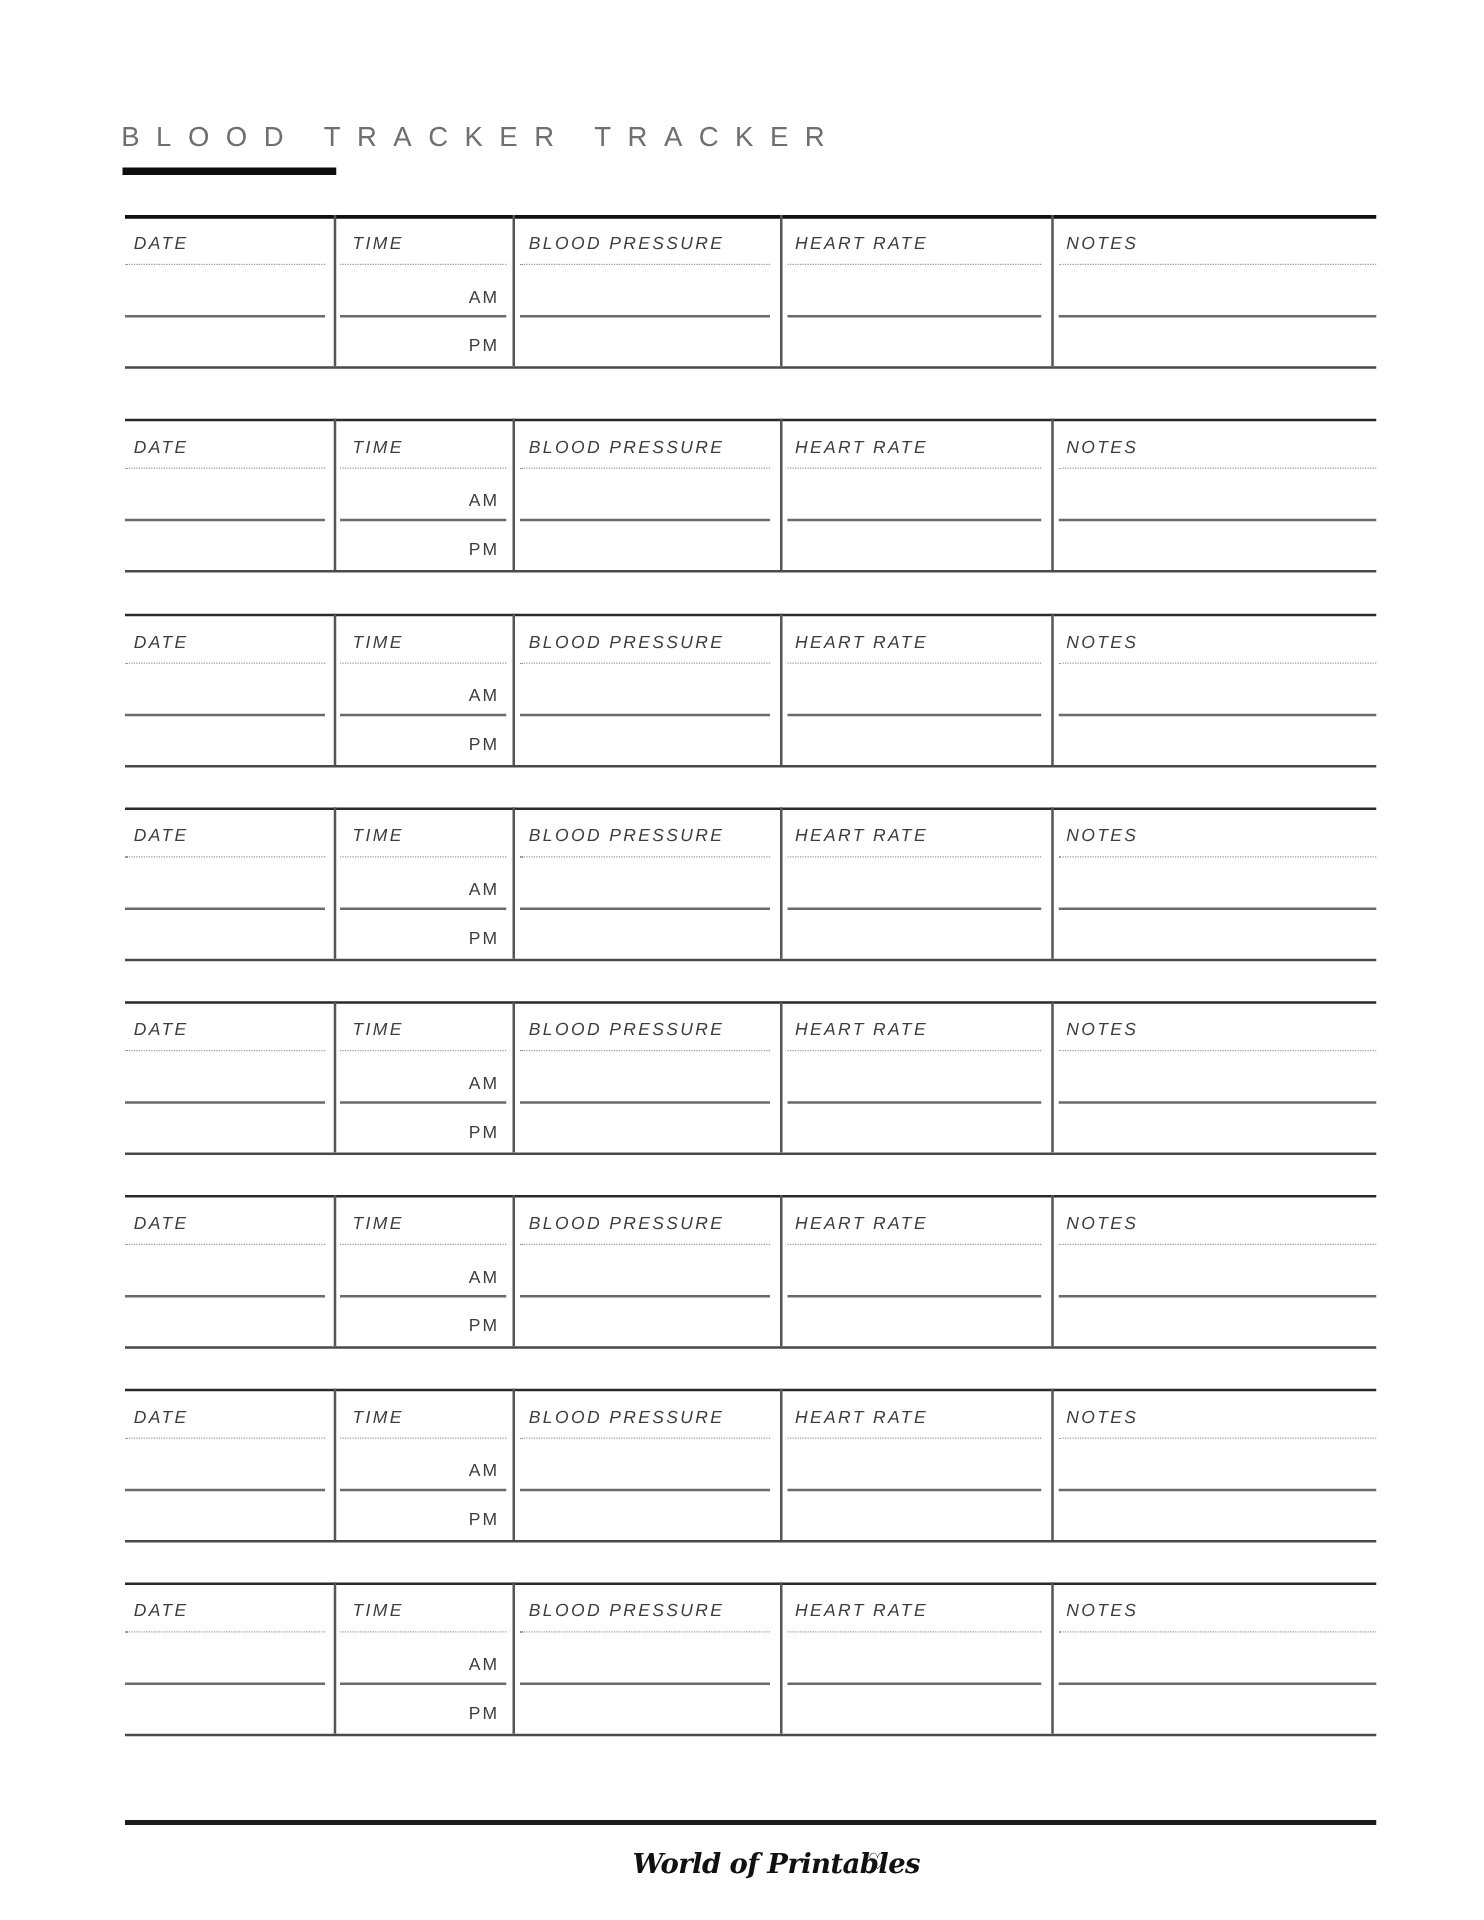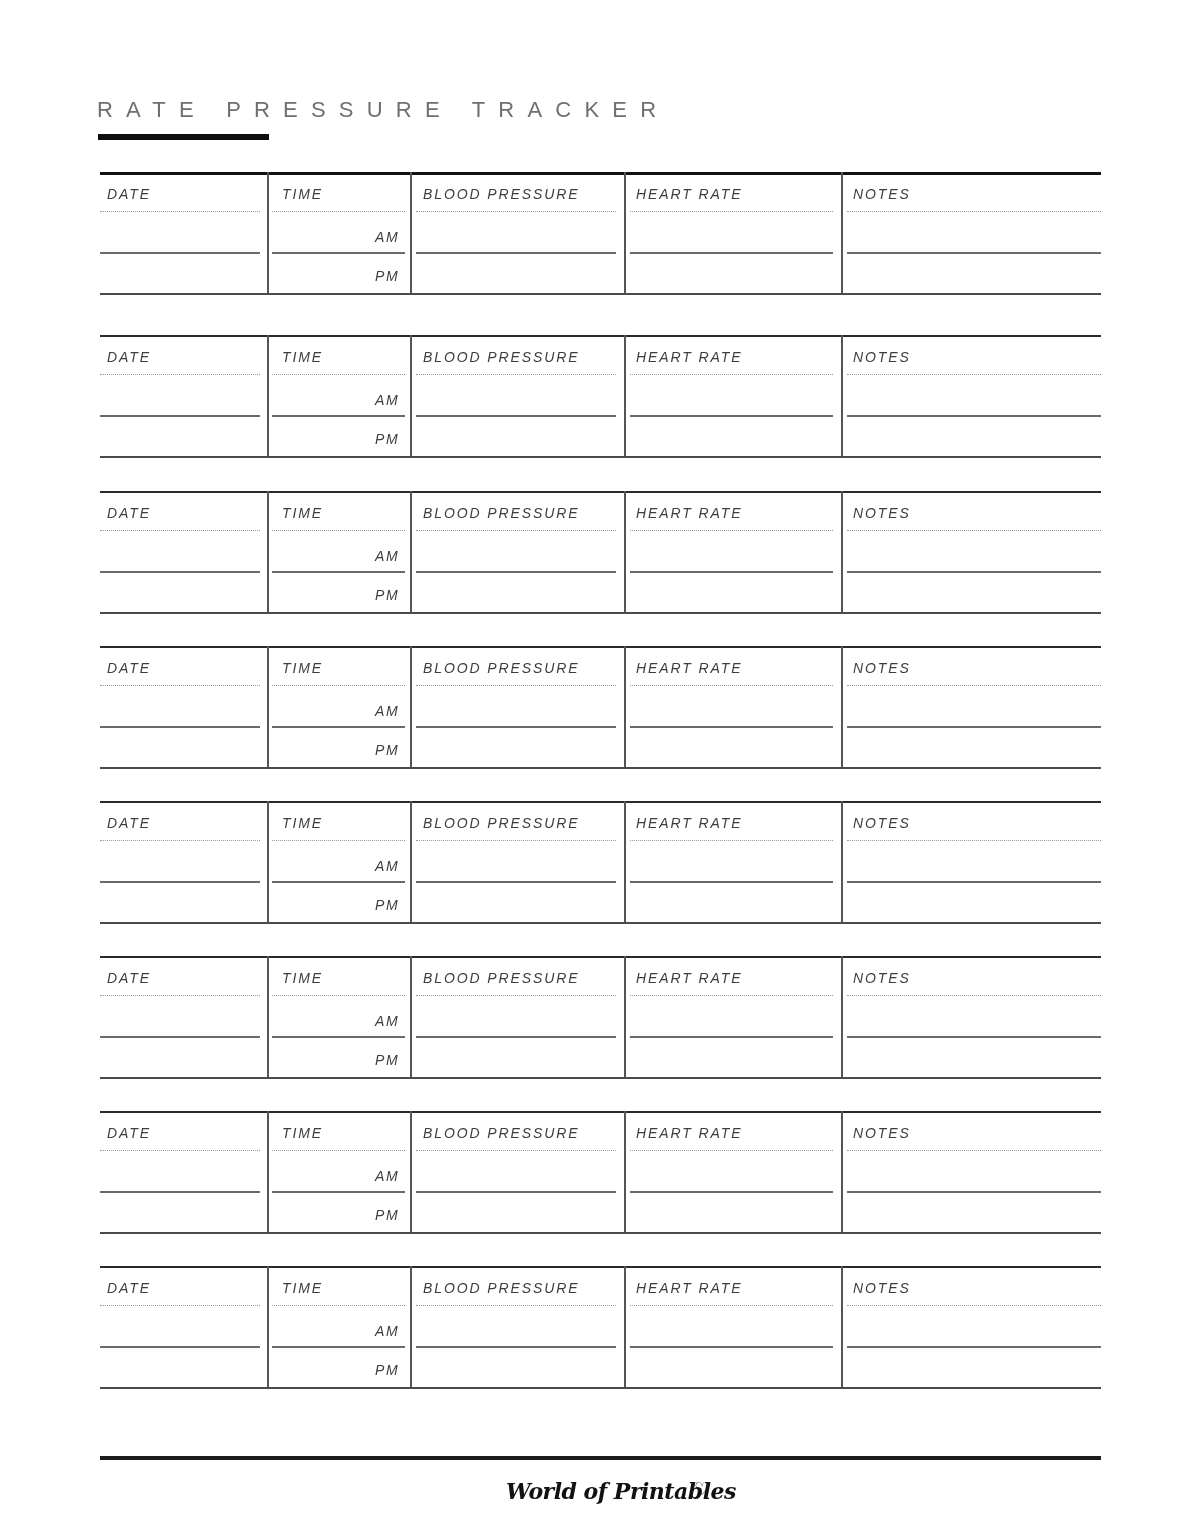--- a/index.html
+++ b/index.html
@@ -6,29 +6,29 @@
     body { width: 1187px; height: 1536px; position: relative; overflow: hidden; font-family: "Liberation Sans", sans-serif; color: #3a3a3a; }
     .title { position: absolute; left: 97px; top: 97px; font-size: 22px; letter-spacing: 13.2px; color: #6f6f6f; font-weight: 400; white-space: nowrap; }
     .title-bar { position: absolute; left: 98px; top: 134px; width: 171px; height: 6px; background: #0d0f0e; }
     .block { position: absolute; left: 100px; width: 1001px; height: 123px; border-bottom: 2px solid #4a4a4a; box-sizing: border-box; }
     .block::before { content: ""; position: absolute; left: 0; right: 0; top: 0; height: 2px; background: #2a2a2a; }
     .block.first::before { height: 3px; background: #111; }
     .vdiv { position: absolute; top: 0; bottom: 0; width: 1.5px; background: #555; }
     .hdr { position: absolute; top: 14px; font-size: 14px; letter-spacing: 1.9px; color: #3d3d3d; white-space: nowrap; font-style: italic; }
     .dots { position: absolute; top: 39px; height: 0; border-top: 1.5px dotted #9a9a9a; }
     .solid { position: absolute; top: 80px; height: 0; border-top: 2px solid #6a6a6a; }
-    .ampm { position: absolute; font-size: 14px; letter-spacing: 1.6px; color: #3d3d3d; font-style: italic; }
+    .ampm { position: absolute; font-size: 14px; letter-spacing: 1.6px; color: #3d3d3d; }
     .footer-line { position: absolute; left: 100px; top: 1456px; width: 1001px; height: 4px; background: #1c1c1c; }
     .brand { position: absolute; left: 506px; top: 1478px; font-family: "DejaVu Serif", serif; font-style: italic; font-weight: bold; font-size: 22px; color: #111; letter-spacing: -0.5px; white-space: nowrap; }
     .heart { position: absolute; left: 694px; top: 1478px; font-size: 18px; color: #111; }
   </style>
 </head>
 <body>
 
-<div class="title">RATE PRESSURE TRACKER</div>
+<div class="title">BLOOD TRACKER TRACKER</div>
 <div class="title-bar"></div>
 
 <div id="blocks">
     <div class="block first" style="top:172px">
       <div class="hdr" style="left:7px">DATE</div>
       <div class="dots" style="left:0px;width:160px"></div>
       <div class="solid" style="left:0px;width:160px"></div>
       <div class="vdiv" style="left:167px"></div>
       <div class="hdr" style="left:182px">TIME</div>
       <div class="dots" style="left:172px;width:133px"></div>

